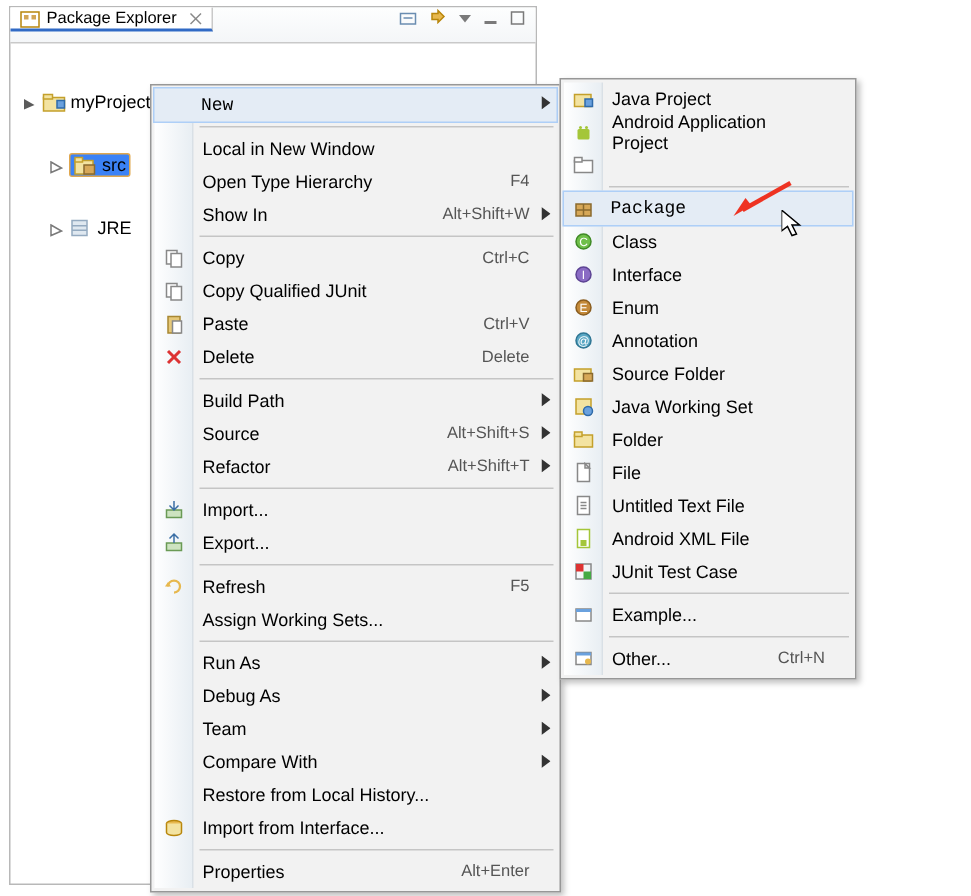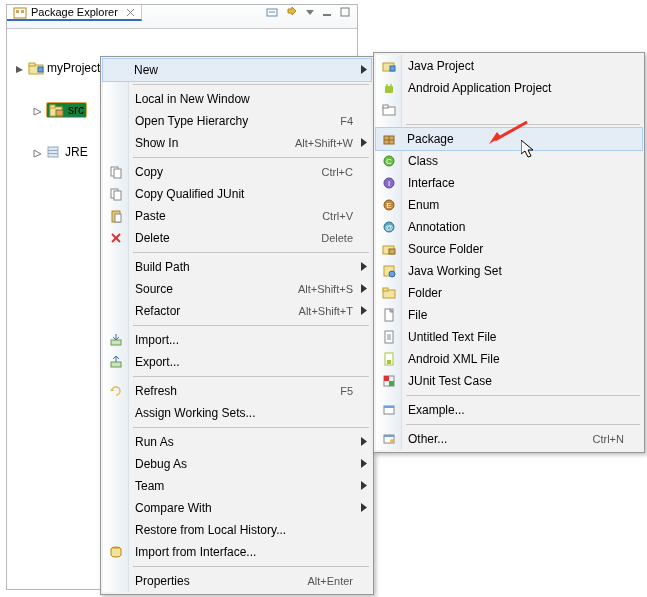--- a/index.html
+++ b/index.html
@@ -59,21 +59,21 @@
     gap:3px;
     padding-left:4px;
     margin-top:24px;
   }
   .tree-row.indent1 { padding-left: 22px;}
   .tree-arrow {
     width:10px; height:10px;
     display:inline-block;
   }
   .sel {
-    background:#15803d;
+    background:#3b82f6;
     border:1px solid #e0a74e;
     border-radius:2px;
     padding:0 2px;
     height:16px;
     display:flex;align-items:center;gap:3px;
   }
 
   
   .menu {
     position:absolute;
@@ -103,41 +103,42 @@
     padding-right:18px;
     color:#000;
   }
   .mitem.highlight {
     background:#e4ecf5;
     border:1px solid #aecff7;
     margin:-1px;
     padding-left:31px;
     padding-right:17px;
     height:24px;
+    font-family:Liberation Mono, monospace;
   }
   .mitem .lbl { flex:1 1 auto; }
   .mitem .acc { color:#555; font-size:11px;text-align:right; }
   .mitem .sub { position:absolute; right:4px; }
   .msep {
     height:1px;
     margin:3px 2px 3px 30px;
     background:#c5c5c5;
   }
   .micon {
     position:absolute;
     left:4px;
     width:18px; height:18px;
     display:flex;align-items:center;justify-content:center;
   }
 
   
   .submenu {
     position:absolute;
     left:373px; top:52px;
-    width:272px;
+    width:198px;
     background:#f2f2f2;
     border:1px solid #979797;
     box-shadow:2px 2px 4px rgba(0,0,0,0.25);
     padding:2px;
   }
   .submenu .menu-gutter { left:2px; }
 
   
   .red-arrow {
     position:absolute;

